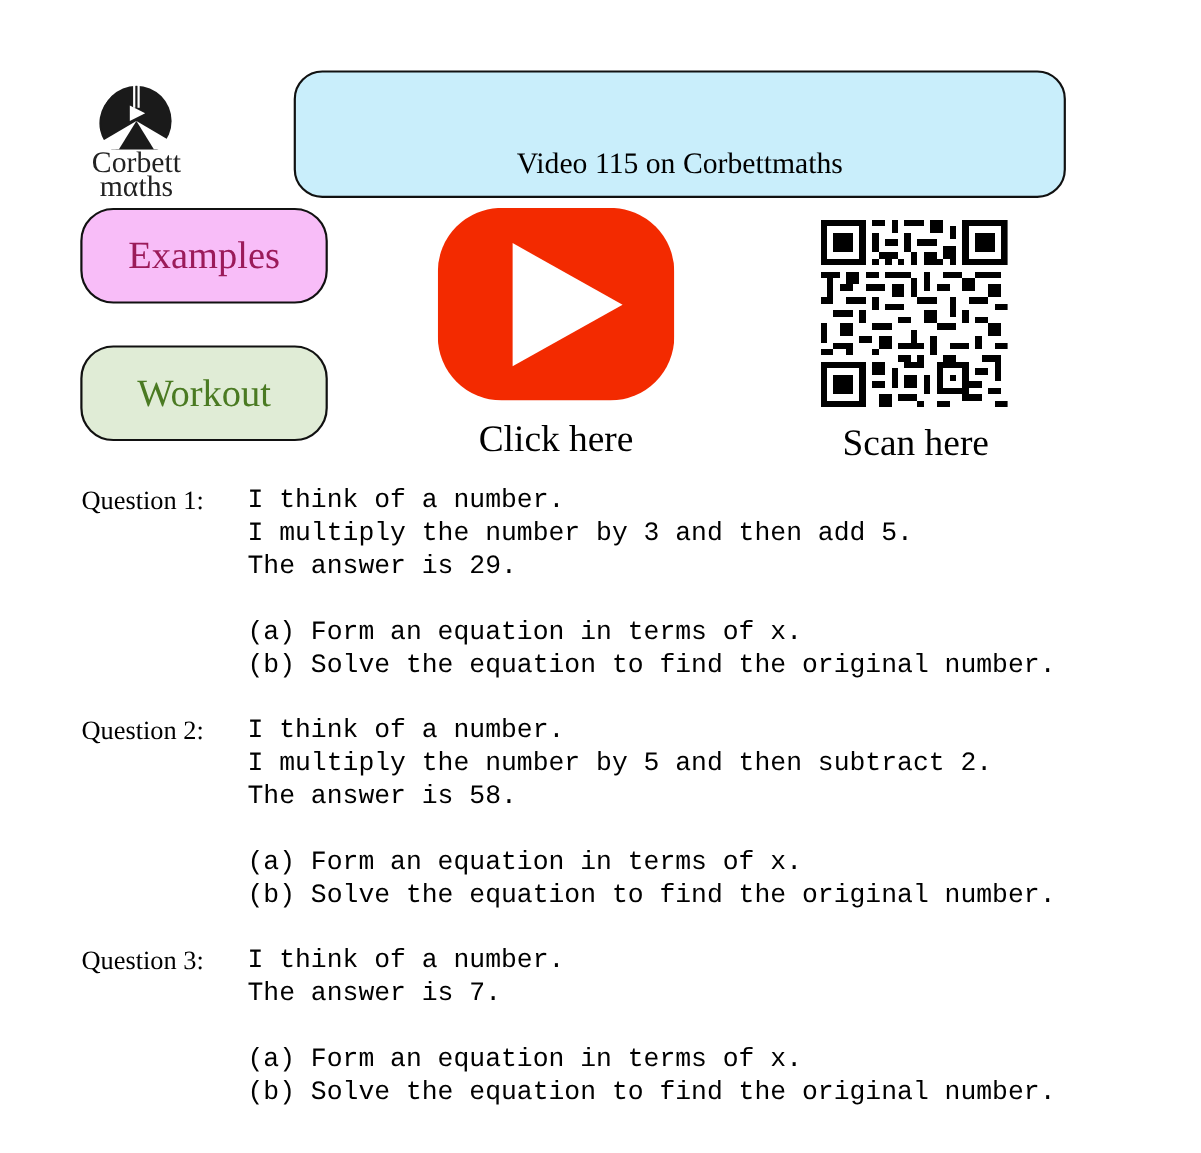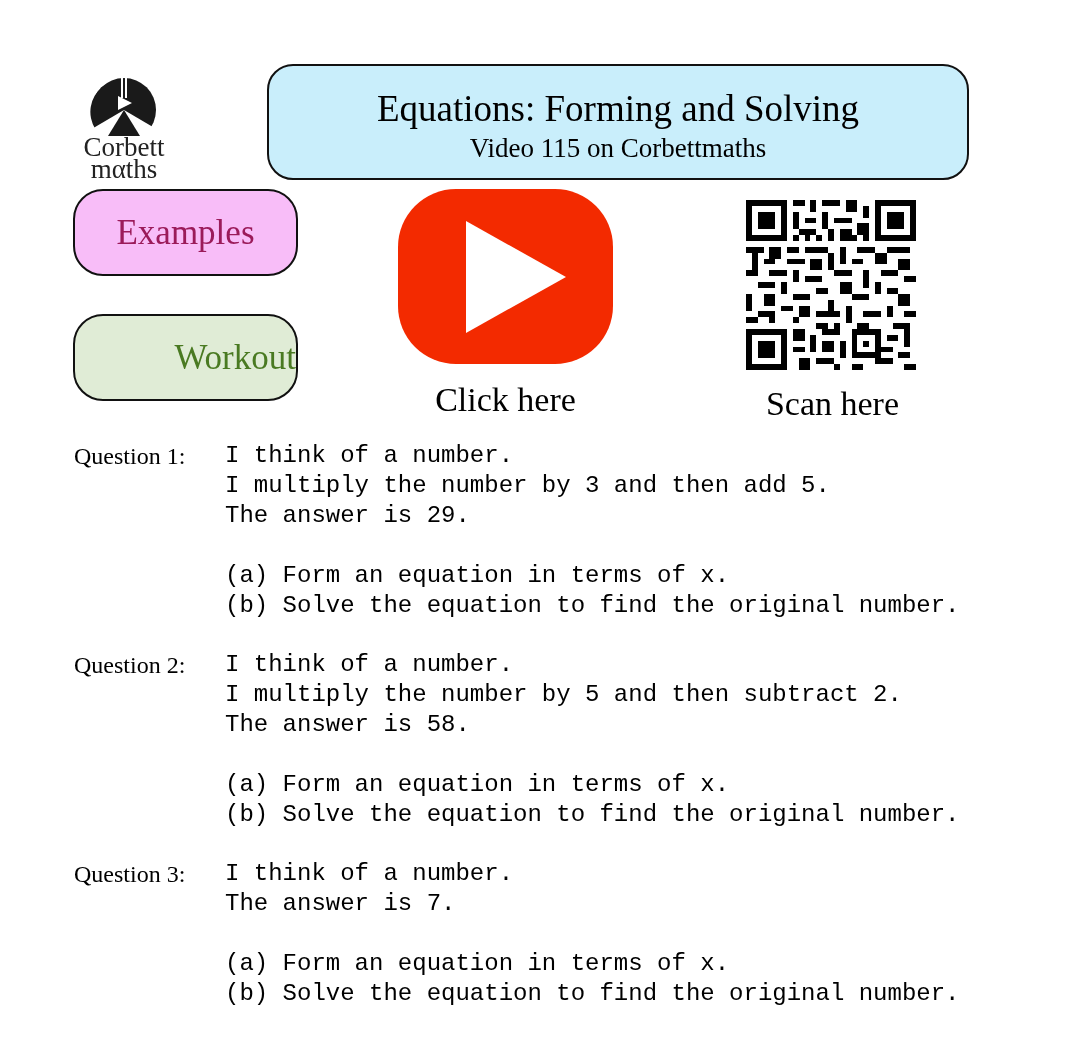--- a/index.html
+++ b/index.html
@@ -16,21 +16,21 @@
 
   .title-box { left: 267px; top: 64px; width: 702px; height: 116px;
                background: #c9eefb; border: 2px solid #111; border-radius: 26px;
                box-sizing: border-box; text-align: center; }
   .title-main { position: absolute; left: 0; right: 0; top: 22px; font-size: 37px; line-height: 42px; }
   .title-sub { position: absolute; left: 0; right: 0; top: 66px; font-size: 27px; line-height: 32px; }
 
   .pill { left: 73px; width: 225px; height: 87px; border: 2px solid #111; border-radius: 30px;
           box-sizing: border-box; text-align: center; line-height: 83px; font-size: 35px; cursor: pointer; }
   .pill.examples { top: 189px; background: #f8bdf8; color: #9b1b5a; }
-  .pill.workout { top: 314px; background: #e0ecd6; color: #4a7a22; text-align: right; }
+  .pill.workout { top: 314px; background: #e0ecd6; color: #4a7a22; }
 
   .yt { left: 398px; top: 189px; width: 215px; height: 175px; cursor: pointer; }
   .click-label { left: 398px; top: 380px; width: 215px; text-align: center; font-size: 34px; line-height: 40px; }
 
   .qr { left: 746px; top: 200px; width: 170px; height: 170px; }
   .scan-label { left: 740px; top: 384px; width: 185px; text-align: center; font-size: 34px; line-height: 40px; }
 
   .question { left: 74px; font-size: 24px; line-height: 30px; }
   .q-label { position: absolute; left: 0; top: 0; width: 150px; white-space: nowrap; }
   .q-body { position: absolute; left: 151px; top: 0; width: 700px; }
@@ -48,21 +48,20 @@
     <polygon points="38,38 22,64 54,64" fill="#1a1a1a"></polygon>
     <rect x="35" y="0" width="2" height="26" fill="#fff"></rect>
     <rect x="39" y="0" width="2" height="26" fill="#fff"></rect>
     <polygon points="32,24 32,38 46,31" fill="#fff"></polygon>
   </svg>
   <div class="logo-text l1">Corbett</div>
   <div class="logo-text l2">mαths</div>
 </div>
 
 <div class="abs title-box">
-  <div class="title-main">Equations: Forming and Solving</div>
   <div class="title-sub">Video 115 on Corbettmaths</div>
 </div>
 
 <div class="abs pill examples">Examples</div>
 <div class="abs pill workout">Workout</div>
 
 <div class="abs yt">
   <svg width="215" height="175" viewBox="0 0 215 175">
     <rect x="0" y="0" width="215" height="175" rx="58" ry="58" fill="#f32a00"></rect>
     <polygon points="68,32 68,144 168,88" fill="#ffffff"></polygon>

